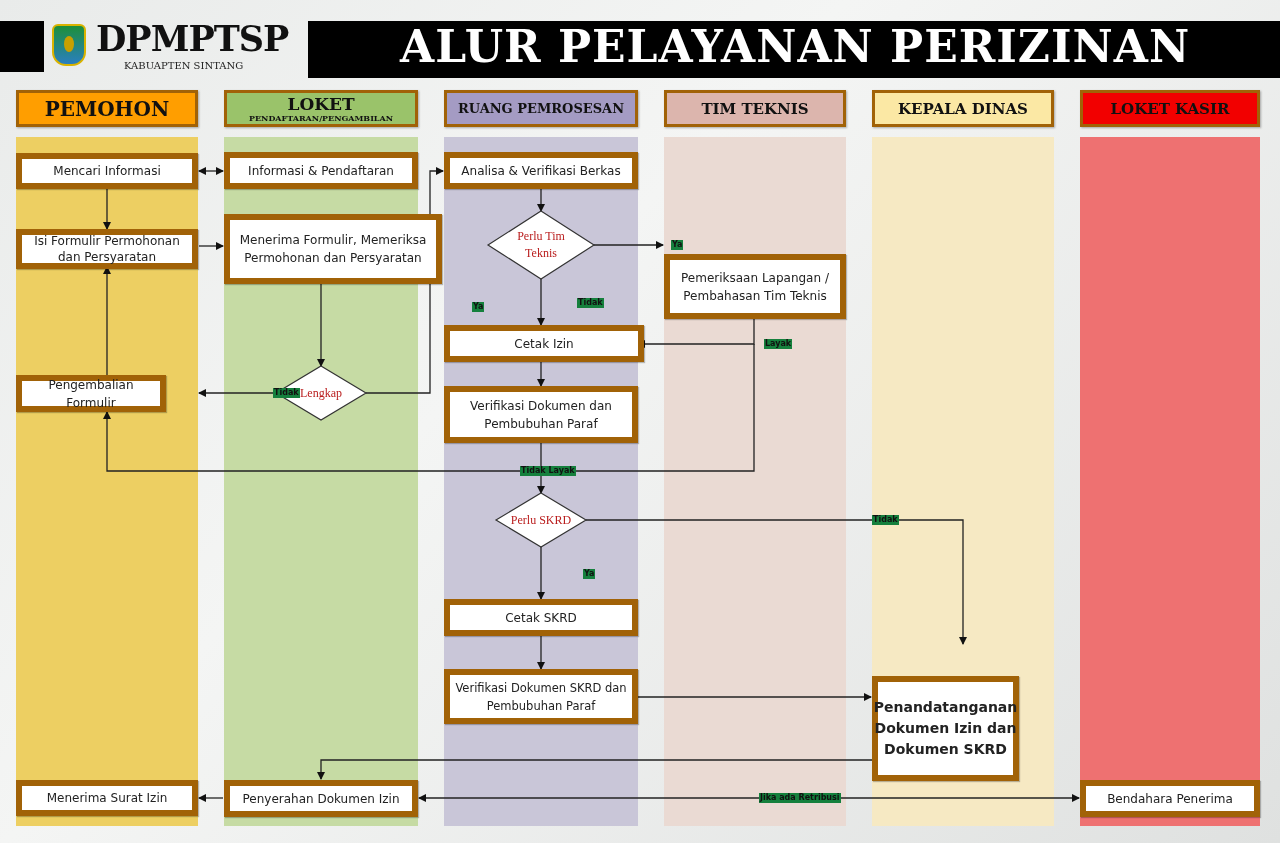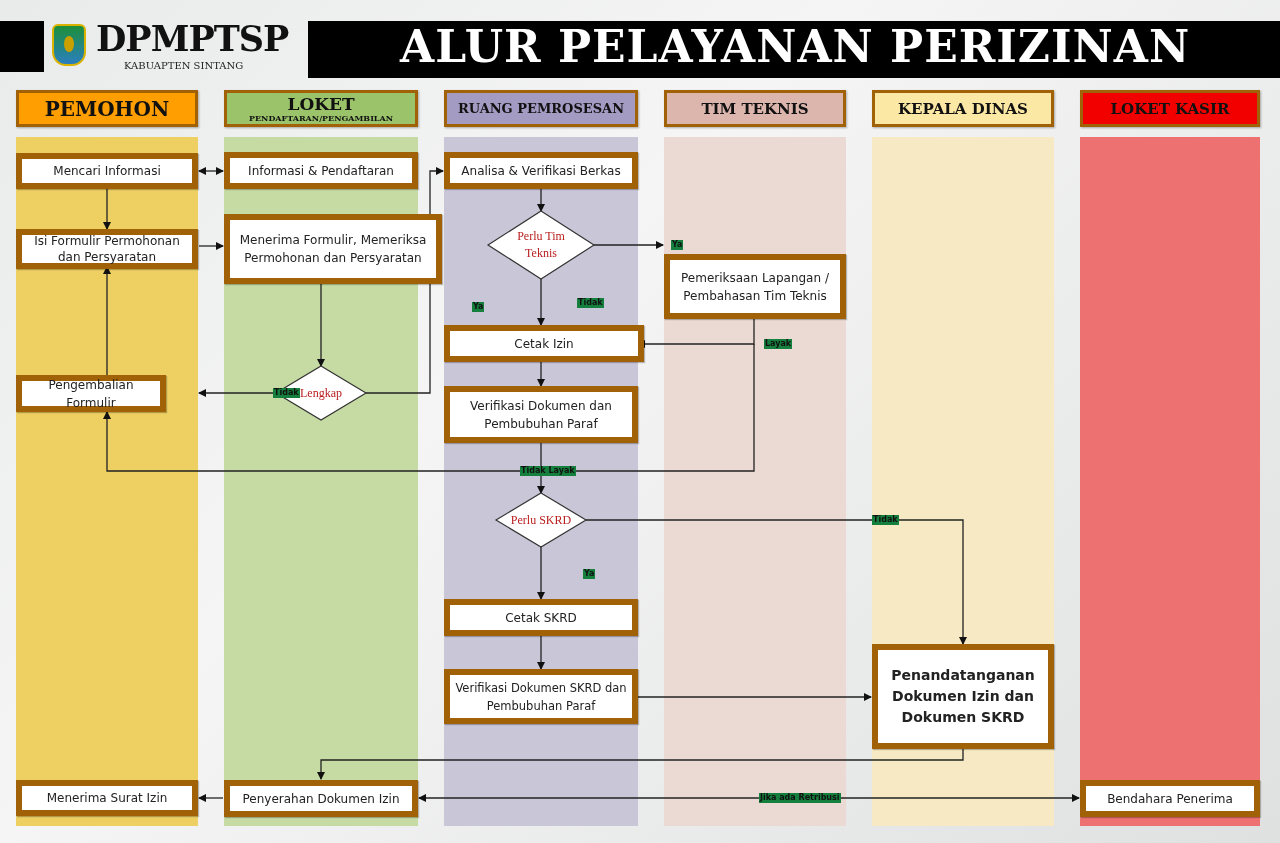--- a/index.html
+++ b/index.html
@@ -140,21 +140,21 @@
 <div class="box" style="left:444px;top:152px;width:194px;height:37px;">Analisa &amp; Verifikasi Berkas</div>
 <div class="diamond-label" style="left:506px;top:226px;width:70px;height:38px;">Perlu Tim Teknis</div>
 <div class="box" style="left:444px;top:325px;width:200px;height:37px;">Cetak Izin</div>
 <div class="box" style="left:444px;top:386px;width:194px;height:57px;padding:0 18px;">Verifikasi Dokumen dan Pembubuhan Paraf</div>
 <div class="diamond-label" style="left:501px;top:511px;width:80px;height:18px;">Perlu SKRD</div>
 <div class="box" style="left:444px;top:599px;width:194px;height:37px;">Cetak SKRD</div>
 <div class="box" style="left:444px;top:669px;width:194px;height:55px;padding:0 4px;font-size:11.5px;">Verifikasi Dokumen SKRD dan Pembubuhan Paraf</div>
 
 <div class="box" style="left:664px;top:210px;width:182px;height:65px;padding:8px 10px;margin-top:44px;">Pemeriksaan Lapangan / Pembahasan Tim Teknis</div>
 
-<div class="box bold" style="left:872px;top:644px;width:182px;height:105px;padding:8px 18px;">Penandatanganan Dokumen Izin dan Dokumen SKRD</div>
+<div class="box bold" style="left:872px;top:676px;width:147px;height:105px;padding:8px 18px;">Penandatanganan Dokumen Izin dan Dokumen SKRD</div>
 
 <div class="box" style="left:1080px;top:780px;width:180px;height:37px;">Bendahara Penerima</div>
 
 <div class="elabel" style="left:225px;top:388px;">Tidak</div>
 <div class="elabel" style="left:424px;top:302px;">Ya</div>
 <div class="elabel" style="left:623px;top:240px;">Ya</div>
 <div class="elabel" style="left:529px;top:298px;">Tidak</div>
 <div class="elabel" style="left:716px;top:339px;">Layak</div>
 <div class="elabel" style="left:472px;top:466px;">Tidak Layak</div>
 <div class="elabel" style="left:824px;top:515px;">Tidak</div>

